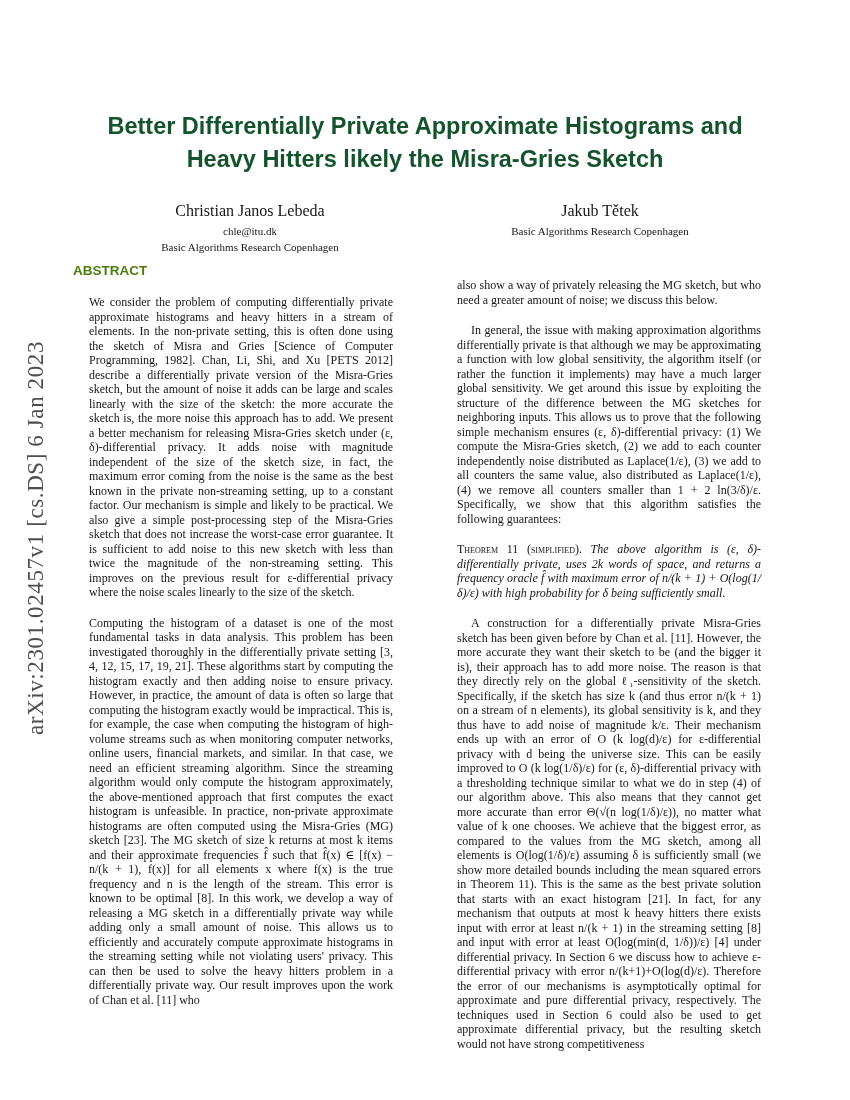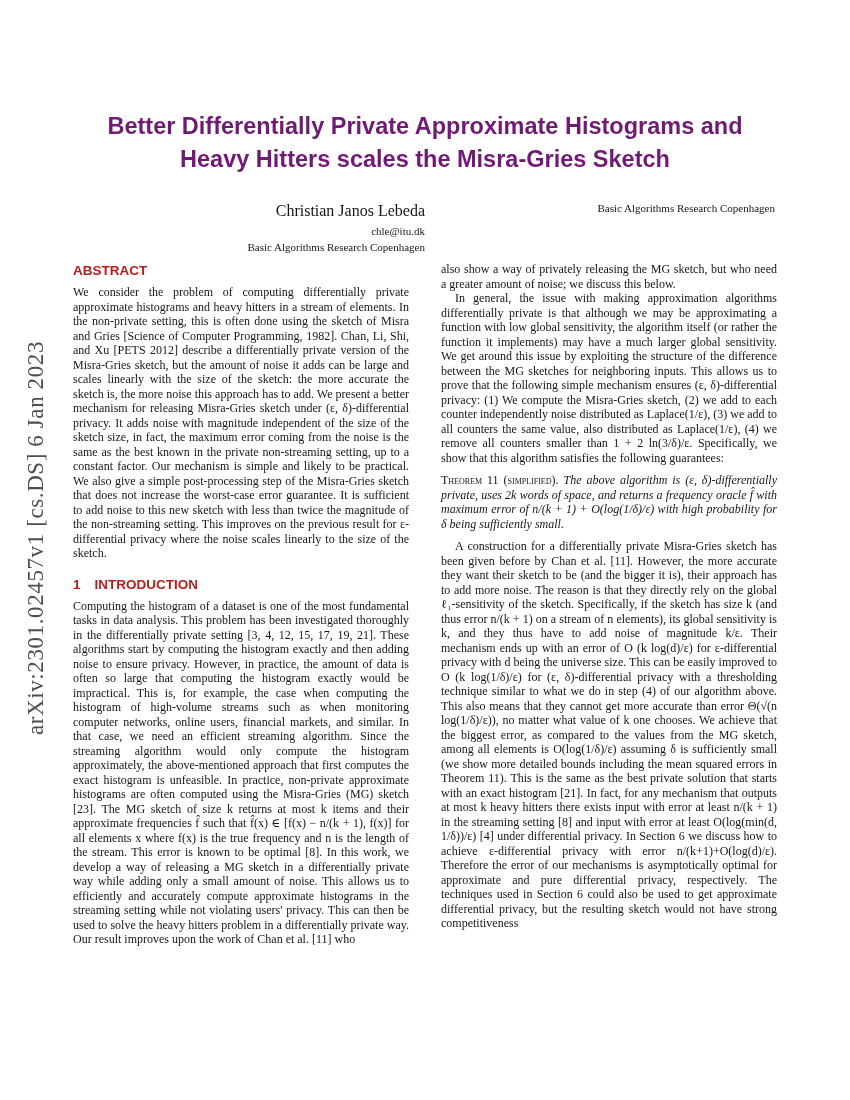--- a/index.html
+++ b/index.html
@@ -32,29 +32,29 @@
     top: 110px;
     left: 75px;
     width: 700px;
     text-align: center;
   }
   .title {
     font-family: "Liberation Sans", "DejaVu Sans", sans-serif;
     font-weight: bold;
     font-size: 23.5px;
     line-height: 33px;
-    color: #701a75;
+    color: #14532d;
   }
   .authors {
     display: flex;
     margin-top: 25px;
   }
   .author {
     flex: 1;
-    text-align: right;
+    text-align: center;
   }
   .author-name {
     font-size: 16px;
     line-height: 20px;
     margin-bottom: 3px;
   }
   .author-line {
     font-size: 11px;
     line-height: 15.8px;
   }
@@ -66,85 +66,83 @@
     display: flex;
     gap: 32px;
   }
   .col {
     width: 336px;
   }
   .body-text {
     font-size: 12px;
     line-height: 14.5px;
     text-align: justify;
-    margin: 0;
+    margin: 16px;
   }
   .section-heading {
     font-family: "Liberation Sans", "DejaVu Sans", sans-serif;
     font-weight: bold;
     font-size: 13.5px;
     line-height: 17px;
     margin: 0 0 6px 0;
-    color: #b91c1c;
+    color: #4d7c0f;
   }
   .intro-heading {
     margin-top: 15px;
   }
   .section-number {
     display: inline-block;
     margin-right: 14px;
   }
   .indent {
     text-indent: 14px;
   }
   .theorem {
-    margin: 8px 0;
+    margin: 8px 16px;
   }
   .theorem-head {
     font-variant: small-caps;
     font-style: normal;
   }
   .theorem-body {
     font-style: italic;
   }
 </style>
 </head>
 <body>
 
 <div class="page">
 
   <div class="arxiv-watermark">arXiv:2301.02457v1  [cs.DS]  6 Jan 2023</div>
 
   <div class="header">
     <div class="title">
       <div>Better Differentially Private Approximate Histograms and</div>
-      <div>Heavy Hitters scales the Misra-Gries Sketch</div>
+      <div>Heavy Hitters likely the Misra-Gries Sketch</div>
     </div>
 
     <div class="authors">
       <div class="author">
         <div class="author-name">Christian Janos Lebeda</div>
         <div class="author-line">chle@itu.dk</div>
         <div class="author-line">Basic Algorithms Research Copenhagen</div>
       </div>
       <div class="author">
+        <div class="author-name">Jakub Tětek</div>
         <div class="author-line">Basic Algorithms Research Copenhagen</div>
       </div>
     </div>
   </div>
 
   <div class="columns">
 
     <section class="col">
       <h2 class="section-heading">ABSTRACT</h2>
       <p class="body-text">We consider the problem of computing differentially private approximate histograms and heavy hitters in a stream of elements. In the non-private setting, this is often done using the sketch of Misra and Gries [Science of Computer Programming, 1982]. Chan, Li, Shi, and Xu [PETS 2012] describe a differentially private version of the Misra-Gries sketch, but the amount of noise it adds can be large and scales linearly with the size of the sketch: the more accurate the sketch is, the more noise this approach has to add. We present a better mechanism for releasing Misra-Gries sketch under (ε, δ)-differential privacy. It adds noise with magnitude independent of the size of the sketch size, in fact, the maximum error coming from the noise is the same as the best known in the private non-streaming setting, up to a constant factor. Our mechanism is simple and likely to be practical. We also give a simple post-processing step of the Misra-Gries sketch that does not increase the worst-case error guarantee. It is sufficient to add noise to this new sketch with less than twice the magnitude of the non-streaming setting. This improves on the previous result for ε-differential privacy where the noise scales linearly to the size of the sketch.</p>
 
-      <h2 class="section-heading intro-heading">
-        <span class="section-number">1</span><span>INTRODUCTION</span>
-      </h2>
       <p class="body-text">Computing the histogram of a dataset is one of the most fundamental tasks in data analysis. This problem has been investigated thoroughly in the differentially private setting [3, 4, 12, 15, 17, 19, 21]. These algorithms start by computing the histogram exactly and then adding noise to ensure privacy. However, in practice, the amount of data is often so large that computing the histogram exactly would be impractical. This is, for example, the case when computing the histogram of high-volume streams such as when monitoring computer networks, online users, financial markets, and similar. In that case, we need an efficient streaming algorithm. Since the streaming algorithm would only compute the histogram approximately, the above-mentioned approach that first computes the exact histogram is unfeasible. In practice, non-private approximate histograms are often computed using the Misra-Gries (MG) sketch [23]. The MG sketch of size k returns at most k items and their approximate frequencies f̂ such that f̂(x) ∈ [f(x) − n/(k + 1), f(x)] for all elements x where f(x) is the true frequency and n is the length of the stream. This error is known to be optimal [8]. In this work, we develop a way of releasing a MG sketch in a differentially private way while adding only a small amount of noise. This allows us to efficiently and accurately compute approximate histograms in the streaming setting while not violating users' privacy. This can then be used to solve the heavy hitters problem in a differentially private way. Our result improves upon the work of Chan et al. [11] who</p>
     </section>
 
     <section class="col">
       <p class="body-text">also show a way of privately releasing the MG sketch, but who need a greater amount of noise; we discuss this below.</p>
       <p class="body-text indent">In general, the issue with making approximation algorithms differentially private is that although we may be approximating a function with low global sensitivity, the algorithm itself (or rather the function it implements) may have a much larger global sensitivity. We get around this issue by exploiting the structure of the difference between the MG sketches for neighboring inputs. This allows us to prove that the following simple mechanism ensures (ε, δ)-differential privacy: (1) We compute the Misra-Gries sketch, (2) we add to each counter independently noise distributed as Laplace(1/ε), (3) we add to all counters the same value, also distributed as Laplace(1/ε), (4) we remove all counters smaller than 1 + 2 ln(3/δ)/ε. Specifically, we show that this algorithm satisfies the following guarantees:</p>
 
       <p class="body-text theorem">
         <span class="theorem-head">Theorem 11 (simplified).</span>
         <span class="theorem-body">The above algorithm is (ε, δ)-differentially private, uses 2k words of space, and returns a frequency oracle f̂ with maximum error of n/(k + 1) + O(log(1/δ)/ε) with high probability for δ being sufficiently small.</span>

